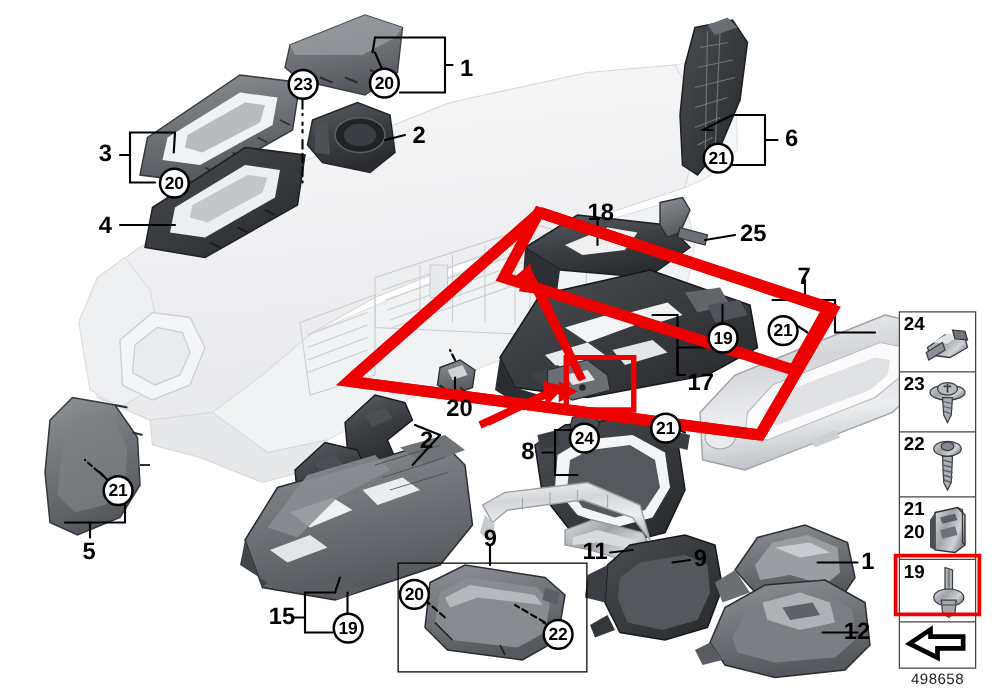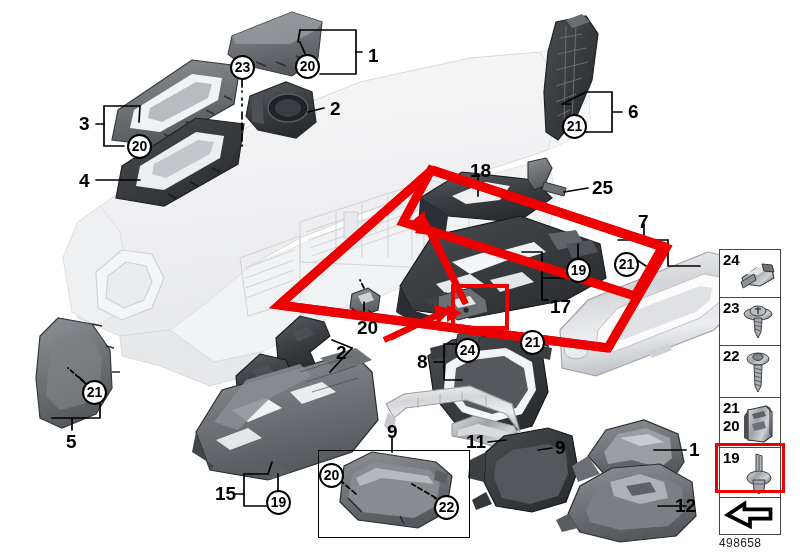--- a/index.html
+++ b/index.html
@@ -35,21 +35,21 @@
     position:absolute;left:3px;top:2px;font-weight:bold;font-size:15px;
     line-height:15px;color:#000;
   }
   .lnum.second{top:20px;}
   .lart{position:absolute;right:2px;top:2px;bottom:2px;width:40px;}
   #legend-hl{
     position:absolute;left:715px;top:443px;width:70px;height:50px;
     border:3px solid #EE0000;box-sizing:border-box;pointer-events:none;
   }
   #diagid{
-    position:absolute;left:719px;top:536px;width:62px;
+    position:absolute;left:719px;top:536px;width:62px;text-align:center;
     font-size:12px;color:#222;letter-spacing:.4px;
   }
   #gbox{
     position:absolute;left:318px;top:450px;width:152px;height:88px;
     border:1.5px solid #000;box-sizing:border-box;
   }
   .redlayer{pointer-events:none;}
 </style>
 </head>
 <body>

